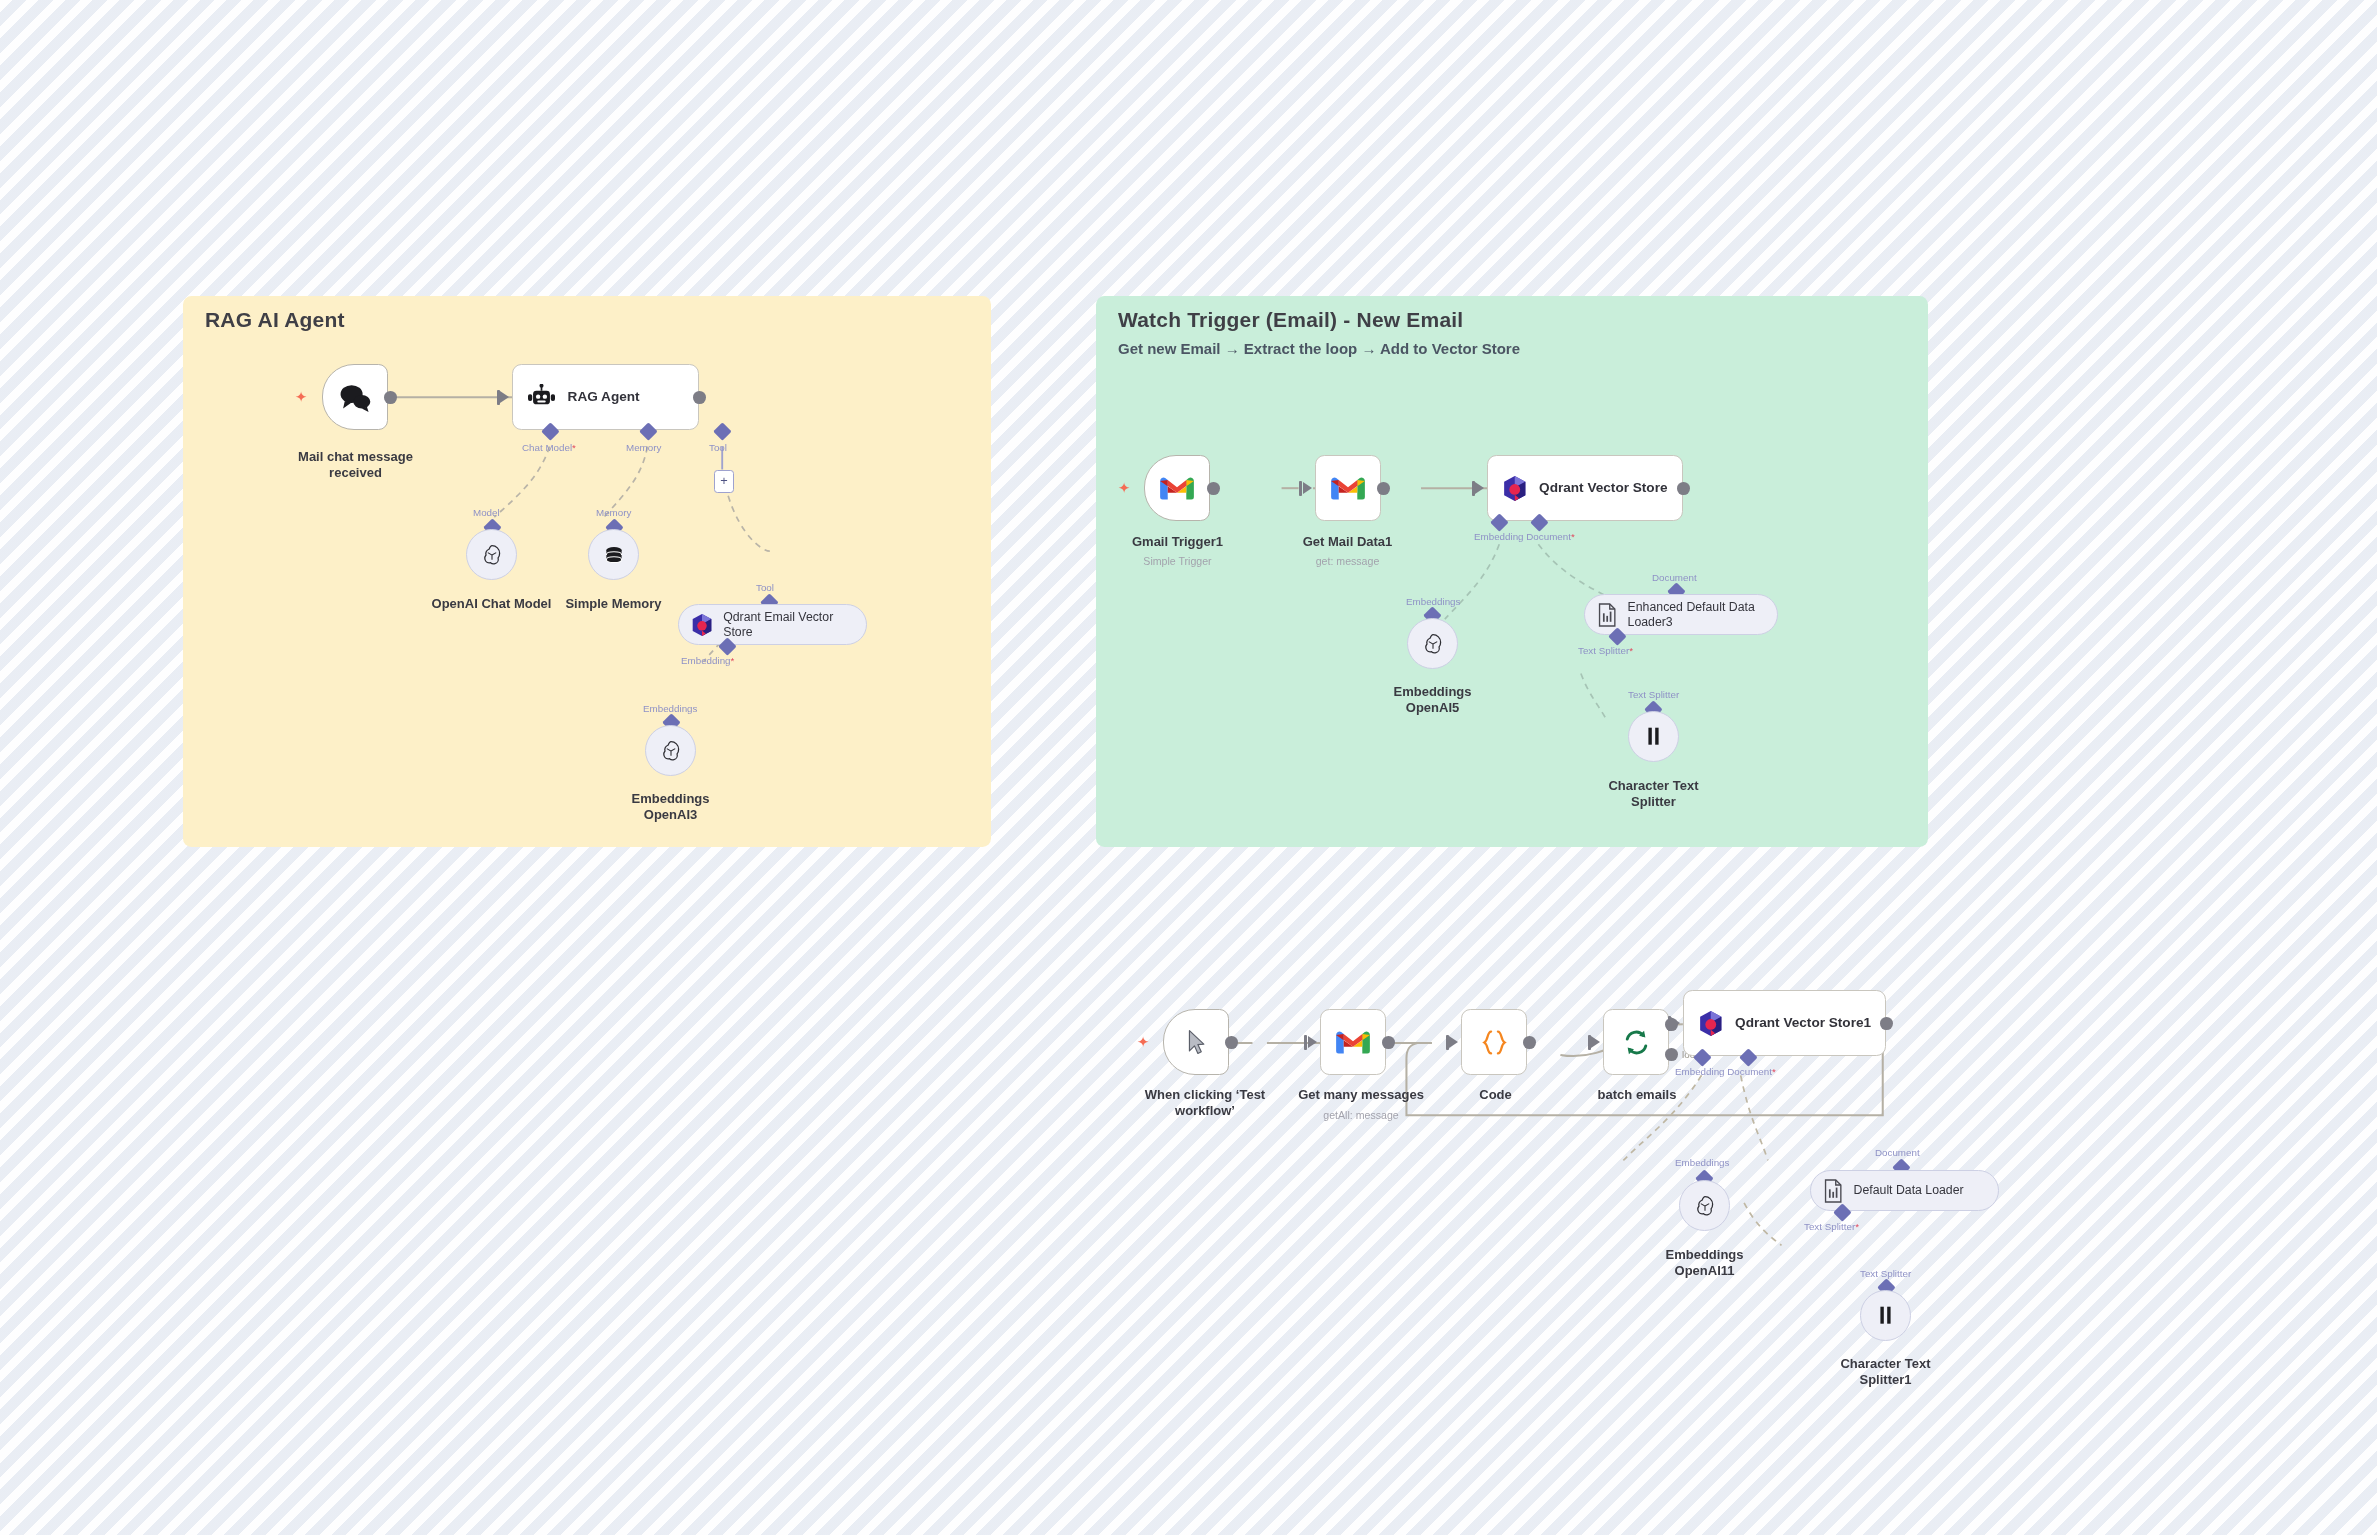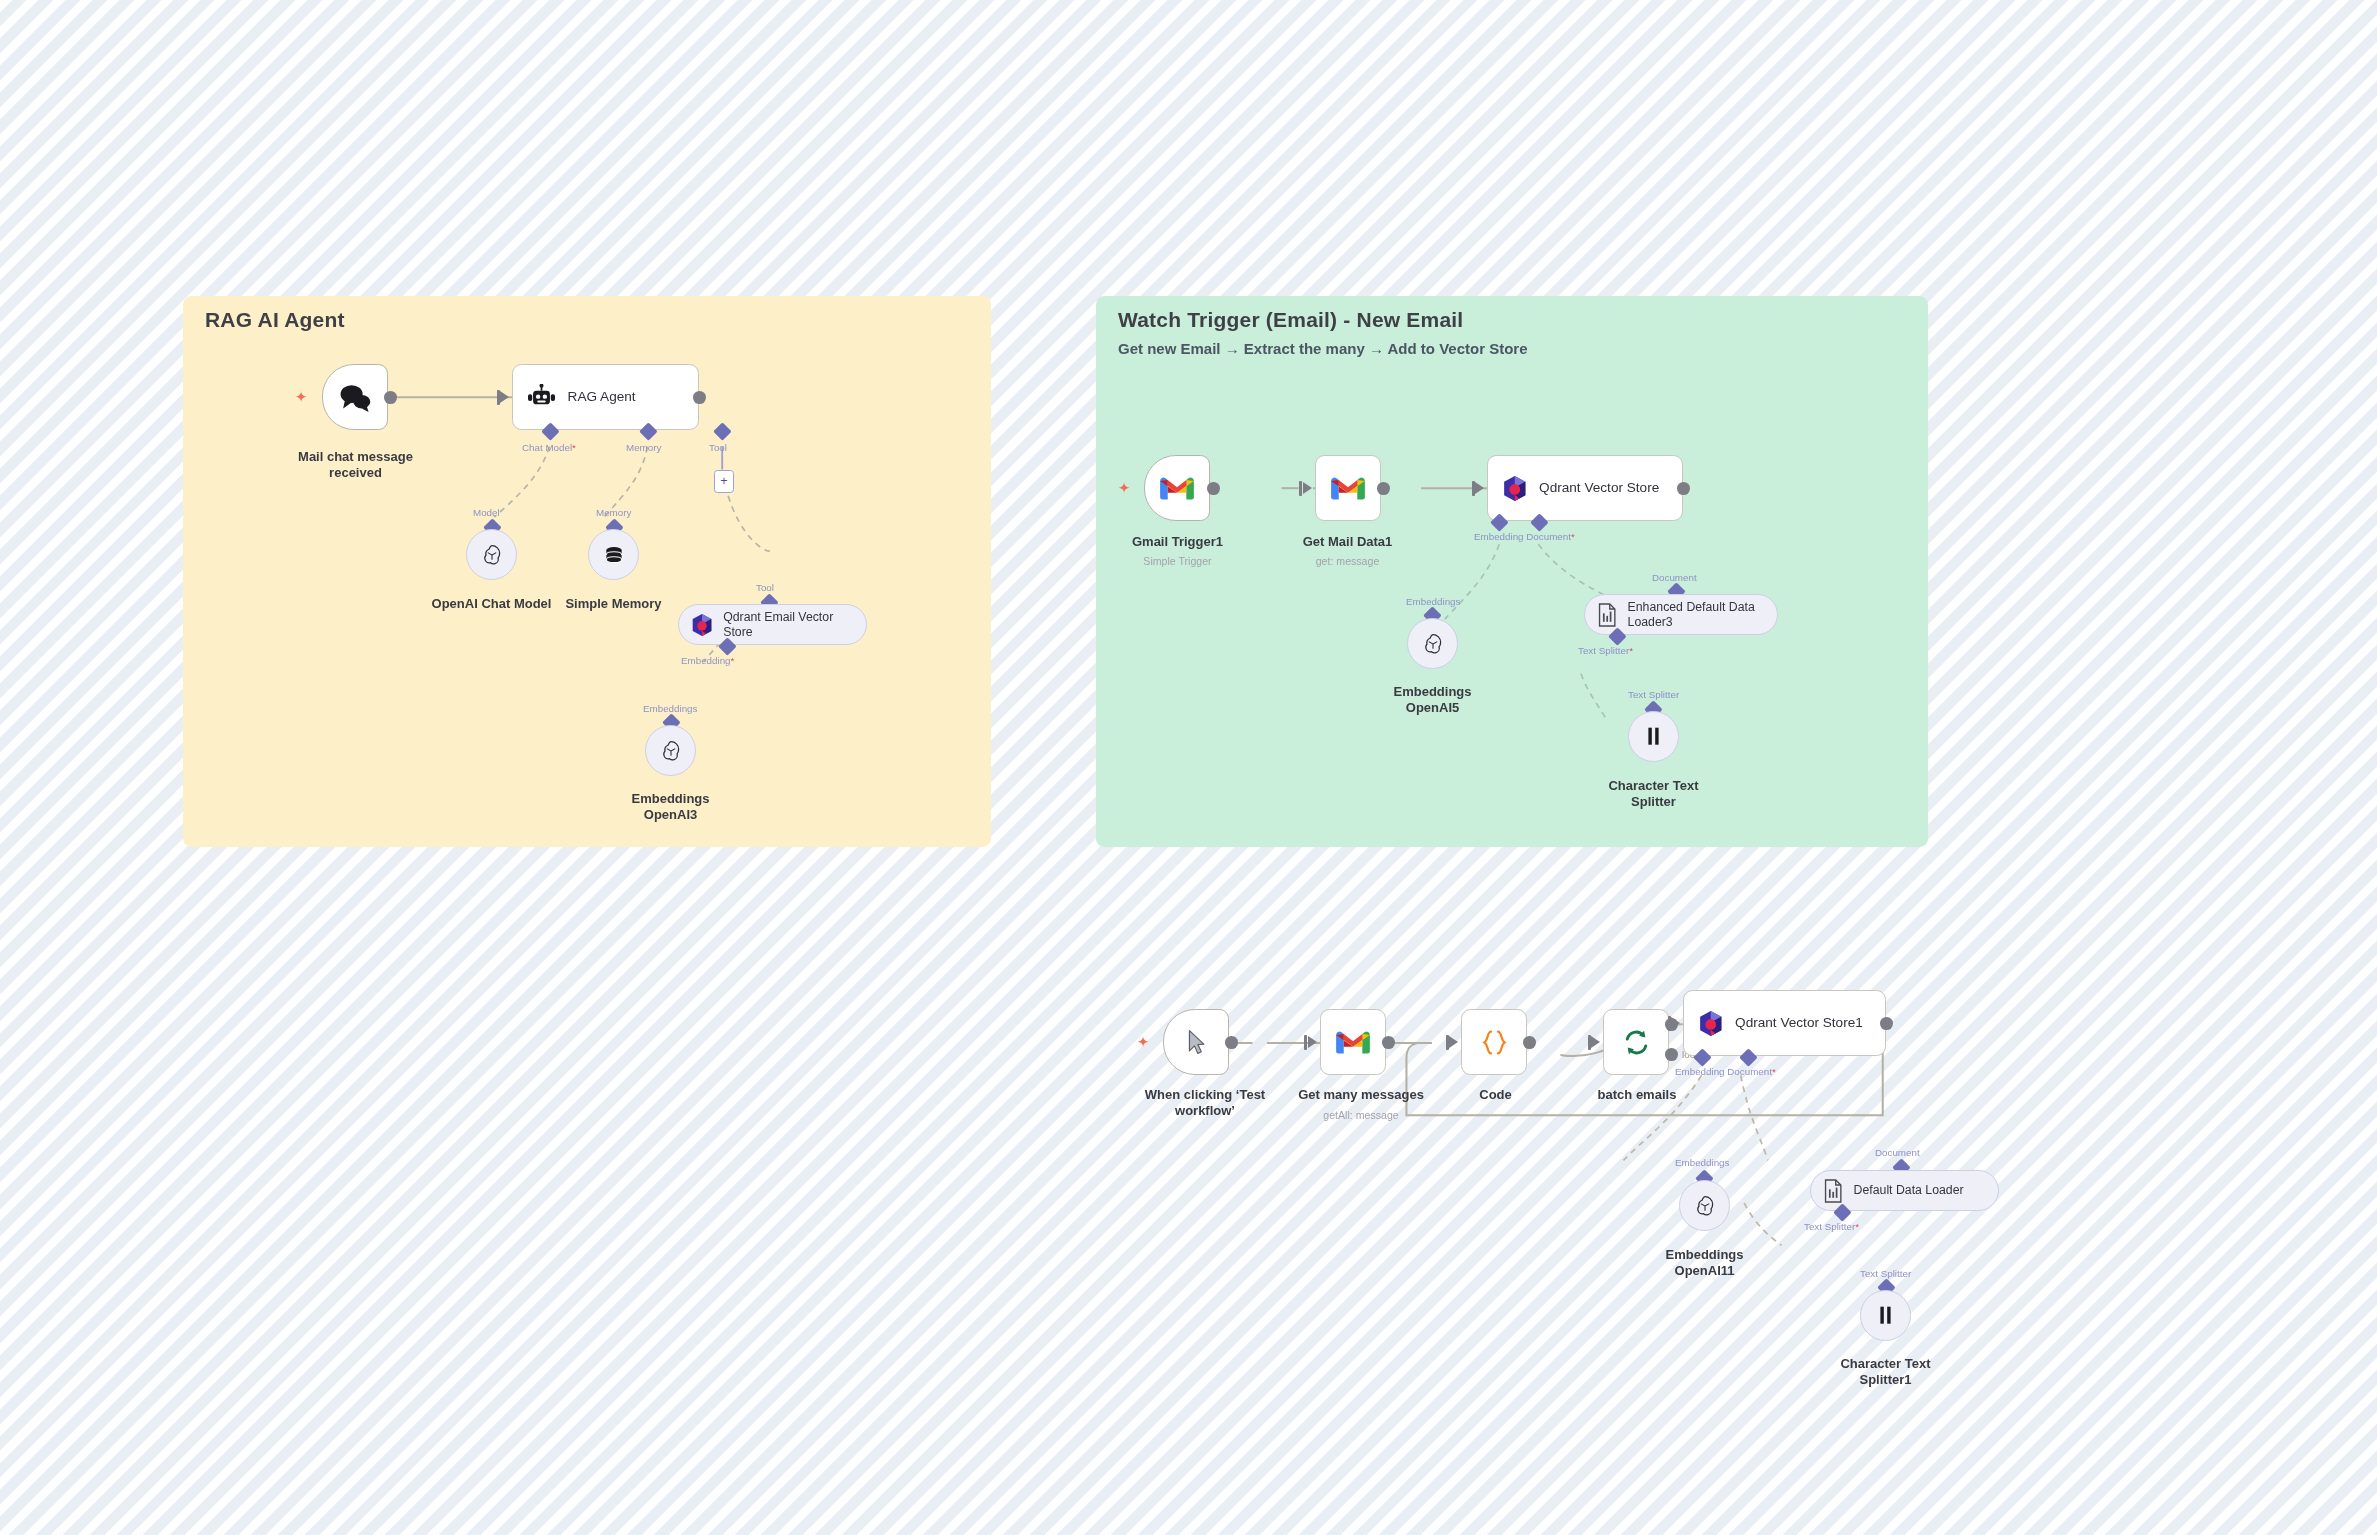--- a/index.html
+++ b/index.html
@@ -37,21 +37,21 @@
   }
   .trigger{
     width:66px;height:66px;background:#ffffff;border:1.4px solid #b7b4ac;
     border-radius:32px 9.4px 9.4px 32px;
     display:flex;align-items:center;justify-content:center;
   }
   .wide{
     height:66px;background:#ffffff;border:1.4px solid #c9c6be;border-radius:9.4px;
     display:flex;align-items:center;padding-left:13.6px;gap:12px;box-sizing:border-box;
   }
-  .wide .w-label{font-size:13.6px;color:#32323a;font-weight:400;line-height:1.2;}
+  .wide .w-label{font-size:13.6px;color:#32323a;font-weight:700;line-height:1.2;}
 
   
   .pill{
     height:41px;background:#eeeff7;border:1.1px solid #cdd0e4;border-radius:22px;
     display:flex;align-items:center;padding-left:12px;gap:10.2px;box-sizing:border-box;
   }
   .pill .p-label{font-size:12.3px;color:#35353d;line-height:1.18;}
   .circ{
     width:51px;height:51px;border-radius:50%;
     background:#eeeff7;border:1.1px solid #cdd0e4;
@@ -212,21 +212,21 @@
                  C5 10 6.6 7 9.5 6.2 C10.6 3.6 11.6 2 13 2 Z" fill="none" stroke="#2e2e34" stroke-width="1.5"></path>
         <path d="M8 10.2 L13 13 L13 18.5 M18 10.2 L13 13" stroke="#2e2e34" stroke-width="1.3" fill="none"></path>
       </svg>
     </span>
   </div>
   <div class="caption" style="left:594px;top:791px;width:153px">Embeddings
 OpenAI3</div>
 
   <div class="panel" id="panel-watch">
     <div class="p-title">Watch Trigger (Email) - New Email</div>
-    <div class="p-sub">Get new Email → Extract the many → Add to Vector Store</div>
+    <div class="p-sub">Get new Email → Extract the loop → Add to Vector Store</div>
   </div>
 
   <svg style="position:absolute;left:1096px;top:296px;width:832px;height:551px;pointer-events:none" viewBox="0 0 978 648" width="832" height="551">
     <path d="M 218,226 L 238,226" stroke="#b5b0a4" stroke-width="2.4" fill="none"></path>
     <path d="M 255,226 L 318,226" stroke="#b5b0a4" stroke-width="2.4" fill="none"></path>
     <path d="M 382,226 L 460,226" stroke="#b5b0a4" stroke-width="2.4" fill="none"></path>
 
     <path d="M 474,292 C 460,330 438,350 410,380" stroke="#a6c4b5" stroke-width="2" fill="none" stroke-dasharray="7 6"></path>
 
     <path d="M 520,292 C 545,325 575,340 604,355" stroke="#a6c4b5" stroke-width="2" fill="none" stroke-dasharray="7 6"></path>

